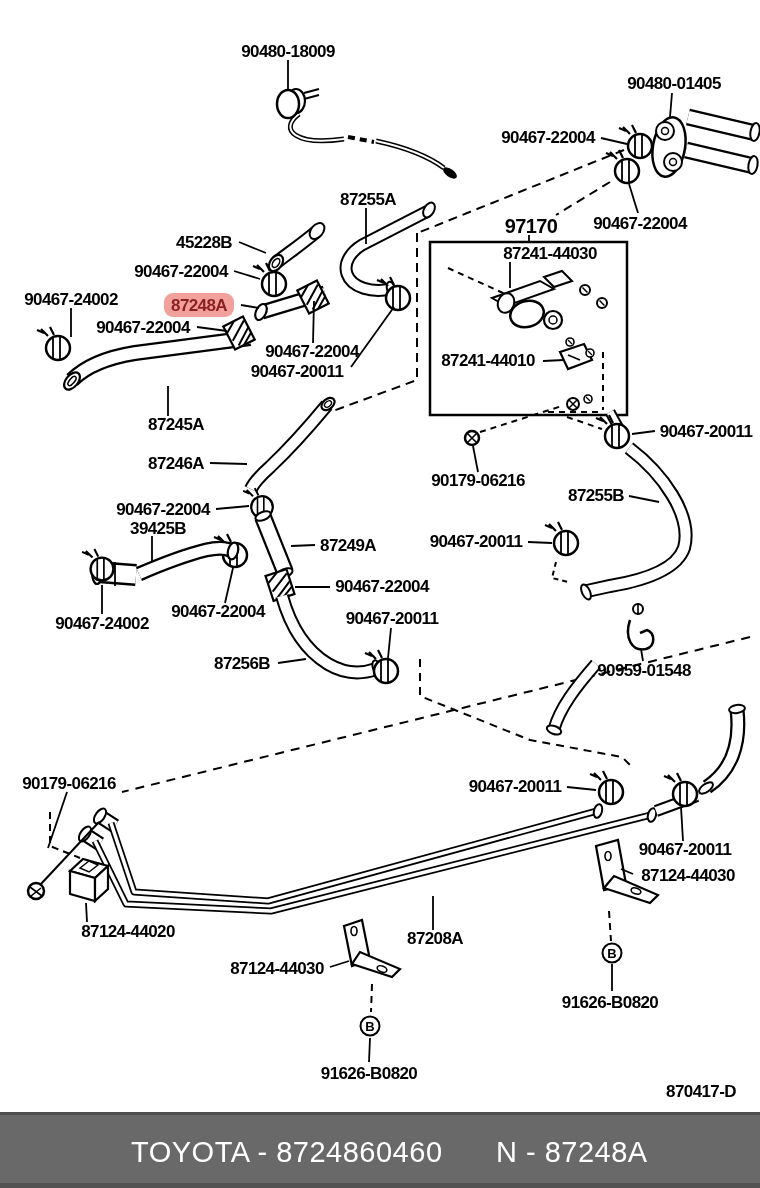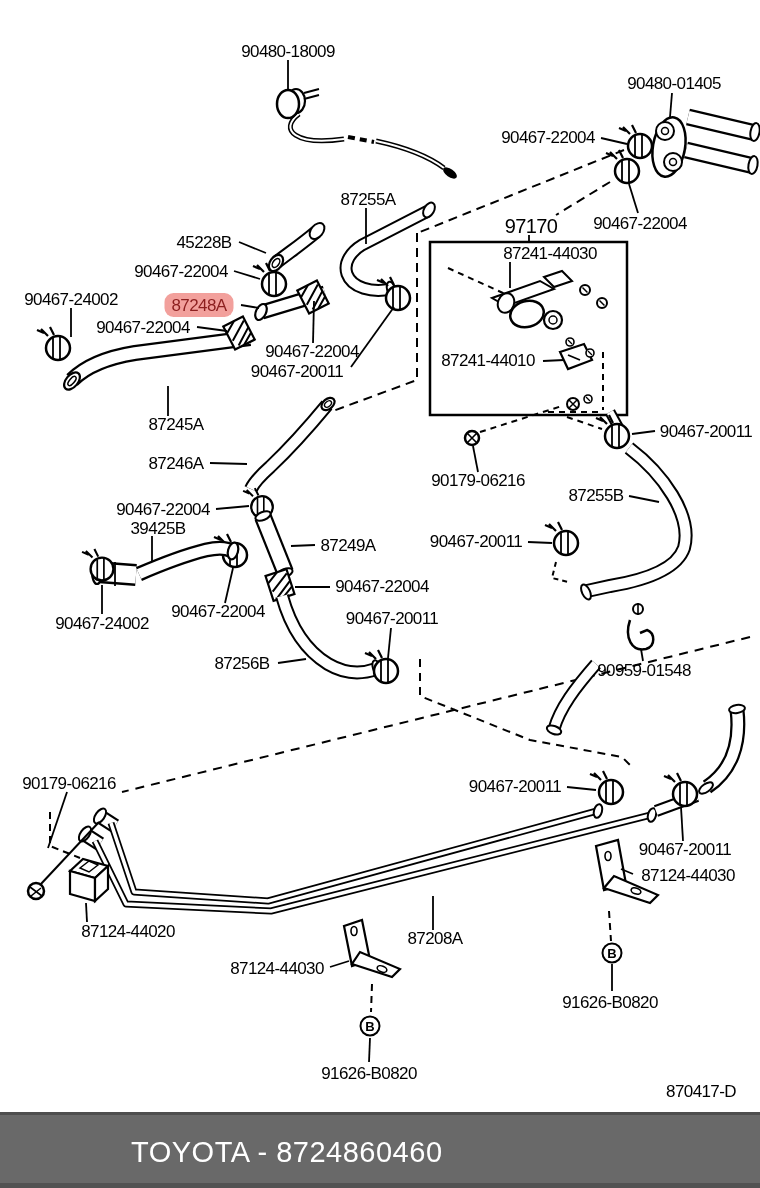--- a/index.html
+++ b/index.html
@@ -2,21 +2,21 @@
 <html><head>
 <meta charset="utf-8">
 <style>
   html,body{margin:0;padding:0;background:#fff;}
   body{width:760px;height:1188px;position:relative;overflow:hidden;
        font-family:"Liberation Sans",sans-serif;}
   #canvas{position:absolute;left:0;top:0;width:760px;height:1112px;}
   .part-label{
     position:absolute;transform:translate(-50%,-50%);
     font-family:"Liberation Sans",sans-serif;
-    font-weight:normal;font-size:17px;letter-spacing:-0.6px;
+    font-weight:bold;font-size:17px;letter-spacing:-0.6px;
     color:#000;white-space:nowrap;z-index:5;line-height:1;
   }
   .part-label.big{font-size:20px;}
   .part-label.hl{
     background:var(--hl-bg,#F2A09C);color:var(--hl-fg,#8C1F1F);
     padding:4px 7px 3px 7px;border-radius:9px;
   }
   .b-marker{
     position:absolute;transform:translate(-50%,-50%);
     width:17px;height:17px;border:2.5px solid #000;border-radius:50%;
@@ -352,13 +352,14 @@
     <div class="part-label" style="left: 435px; top: 938px;">87208A</div>
     <div class="part-label" style="left: 369px; top: 1073px;">91626-B0820</div>
     <div class="part-label" style="left: 610px; top: 1002px;">91626-B0820</div>
     <div class="part-label" style="left: 701px; top: 1091px;">870417-D</div>
     <div class="b-marker" style="left: 370px; top: 1026px;">B</div>
     <div class="b-marker" style="left: 612px; top: 953px;">B</div>
   </div>
 
 <div id="footer-bar" style="background: rgb(105, 105, 105);">
   <div class="footer-text" id="footer-left">TOYOTA - 8724860460</div>
+  <div class="footer-text" id="footer-right">N - 87248A</div>
 </div>
 
 </body></html>

